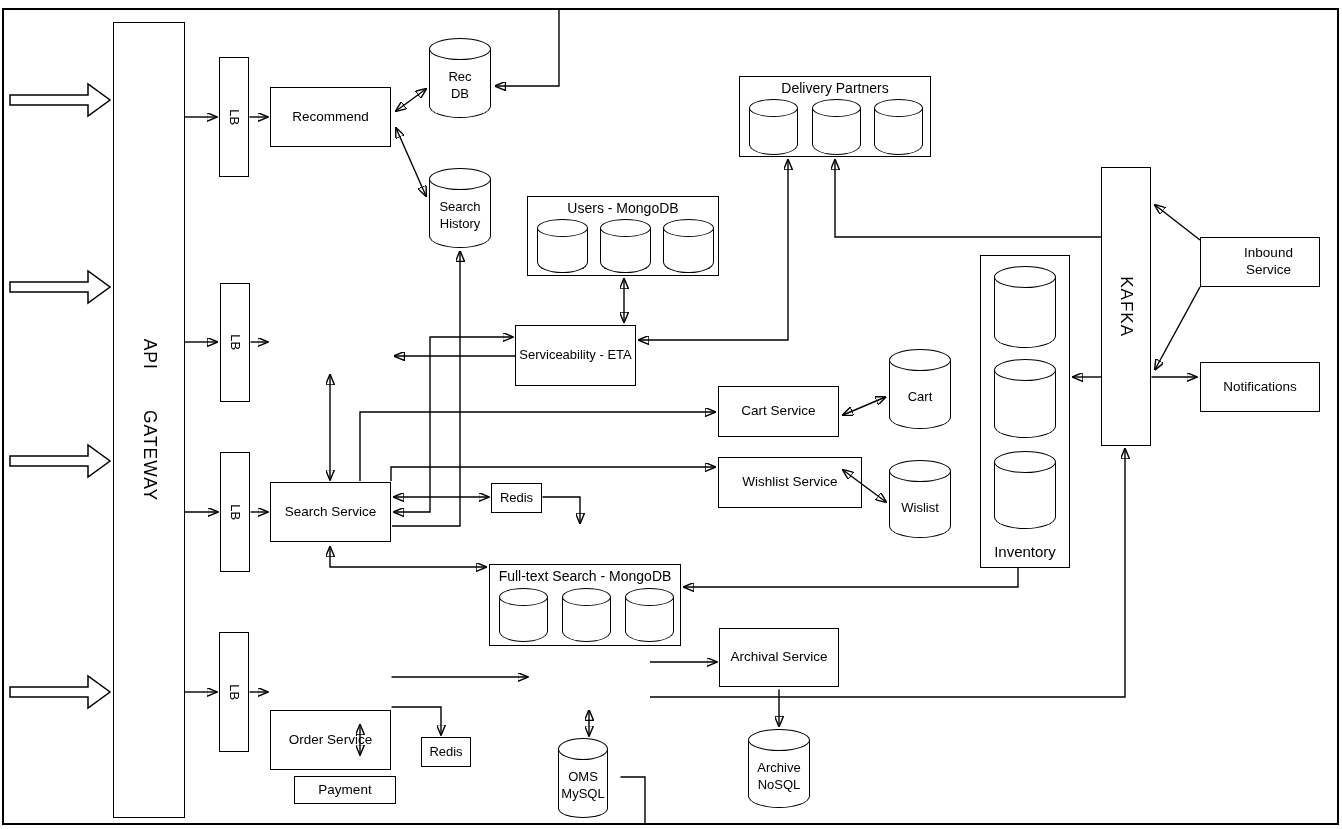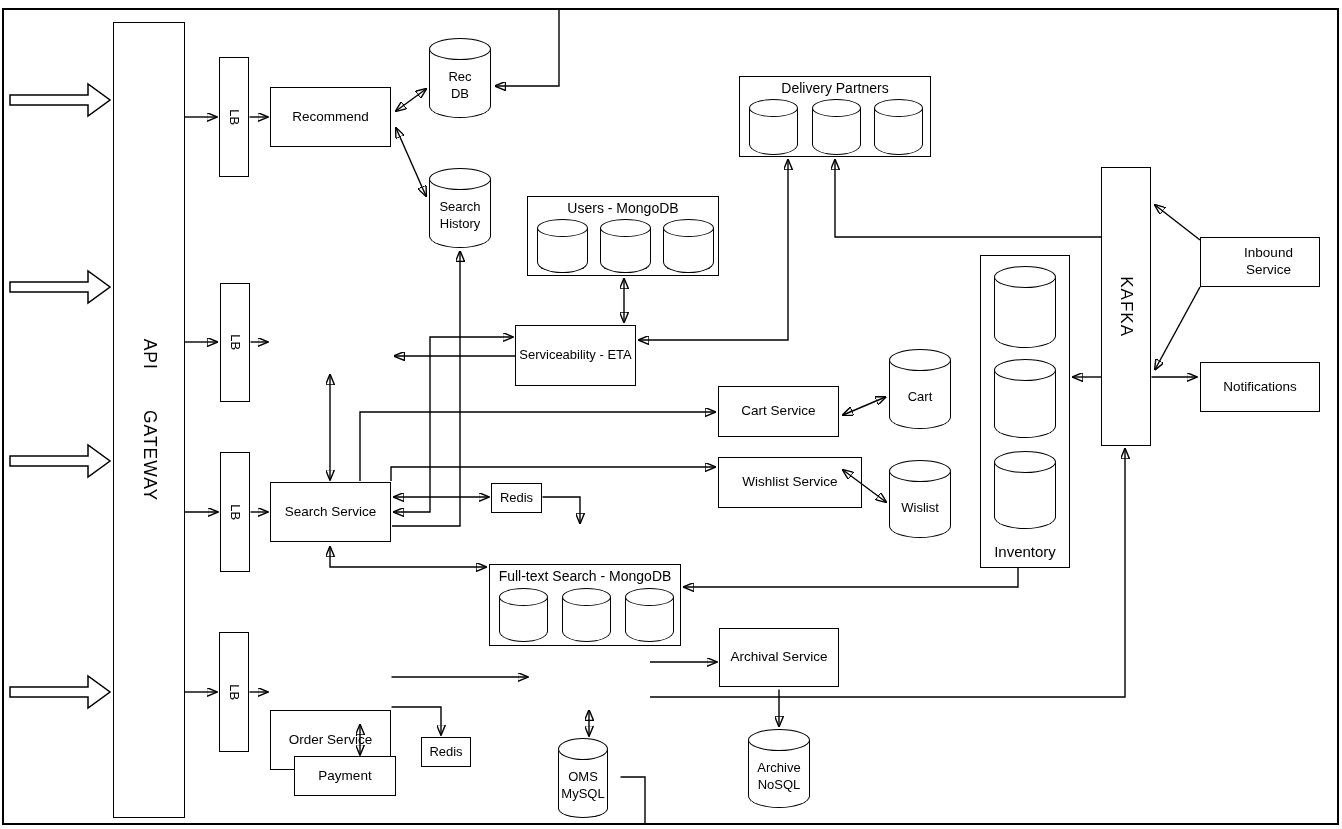--- a/index.html
+++ b/index.html
@@ -91,21 +91,21 @@
   </div>
   <div class="node" style="left:1200px;top:237px;width:120px;height:50px;padding-left:19px;">
     <span>Inbound Service</span>
   </div>
   <div class="node" style="left:1200px;top:362px;width:120px;height:50px;">
     <span>Notifications</span>
   </div>
   <div class="node" style="left:719px;top:628px;width:120px;height:59px;">
     <span>Archival Service</span>
   </div>
-  <div class="node" style="left:294px;top:756px;width:102px;height:40px;">
+  <div class="node" style="left:294px;top:776px;width:102px;height:28px;">
     <span>Payment</span>
   </div>
 
   <div class="cyl cyl-lg" style="left:429px;top:168px;width:62px;height:80px;">
     <div class="cyl-top"></div>
     <div class="cyl-body"></div>
     <div class="cyl-label">Search History</div>
   </div>
   <div class="cyl cyl-lg" style="left:429px;top:38px;width:62px;height:80px;">
     <div class="cyl-top"></div>

